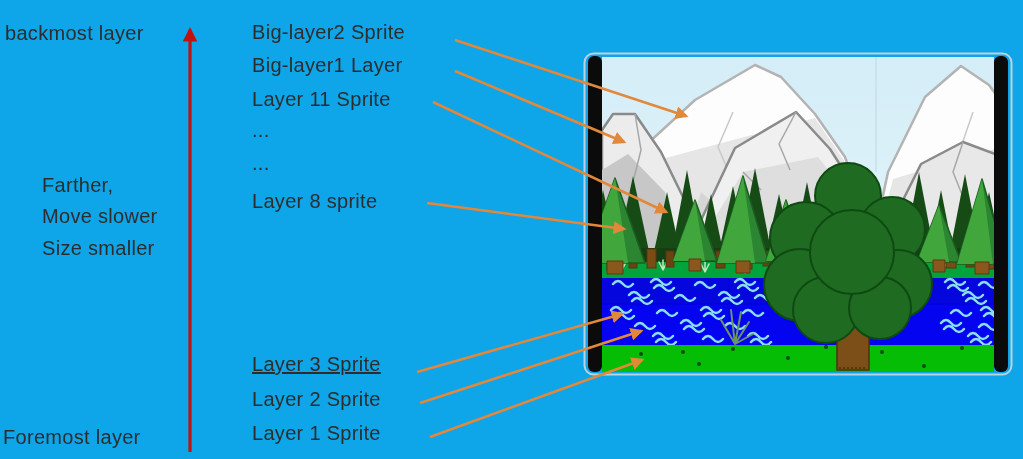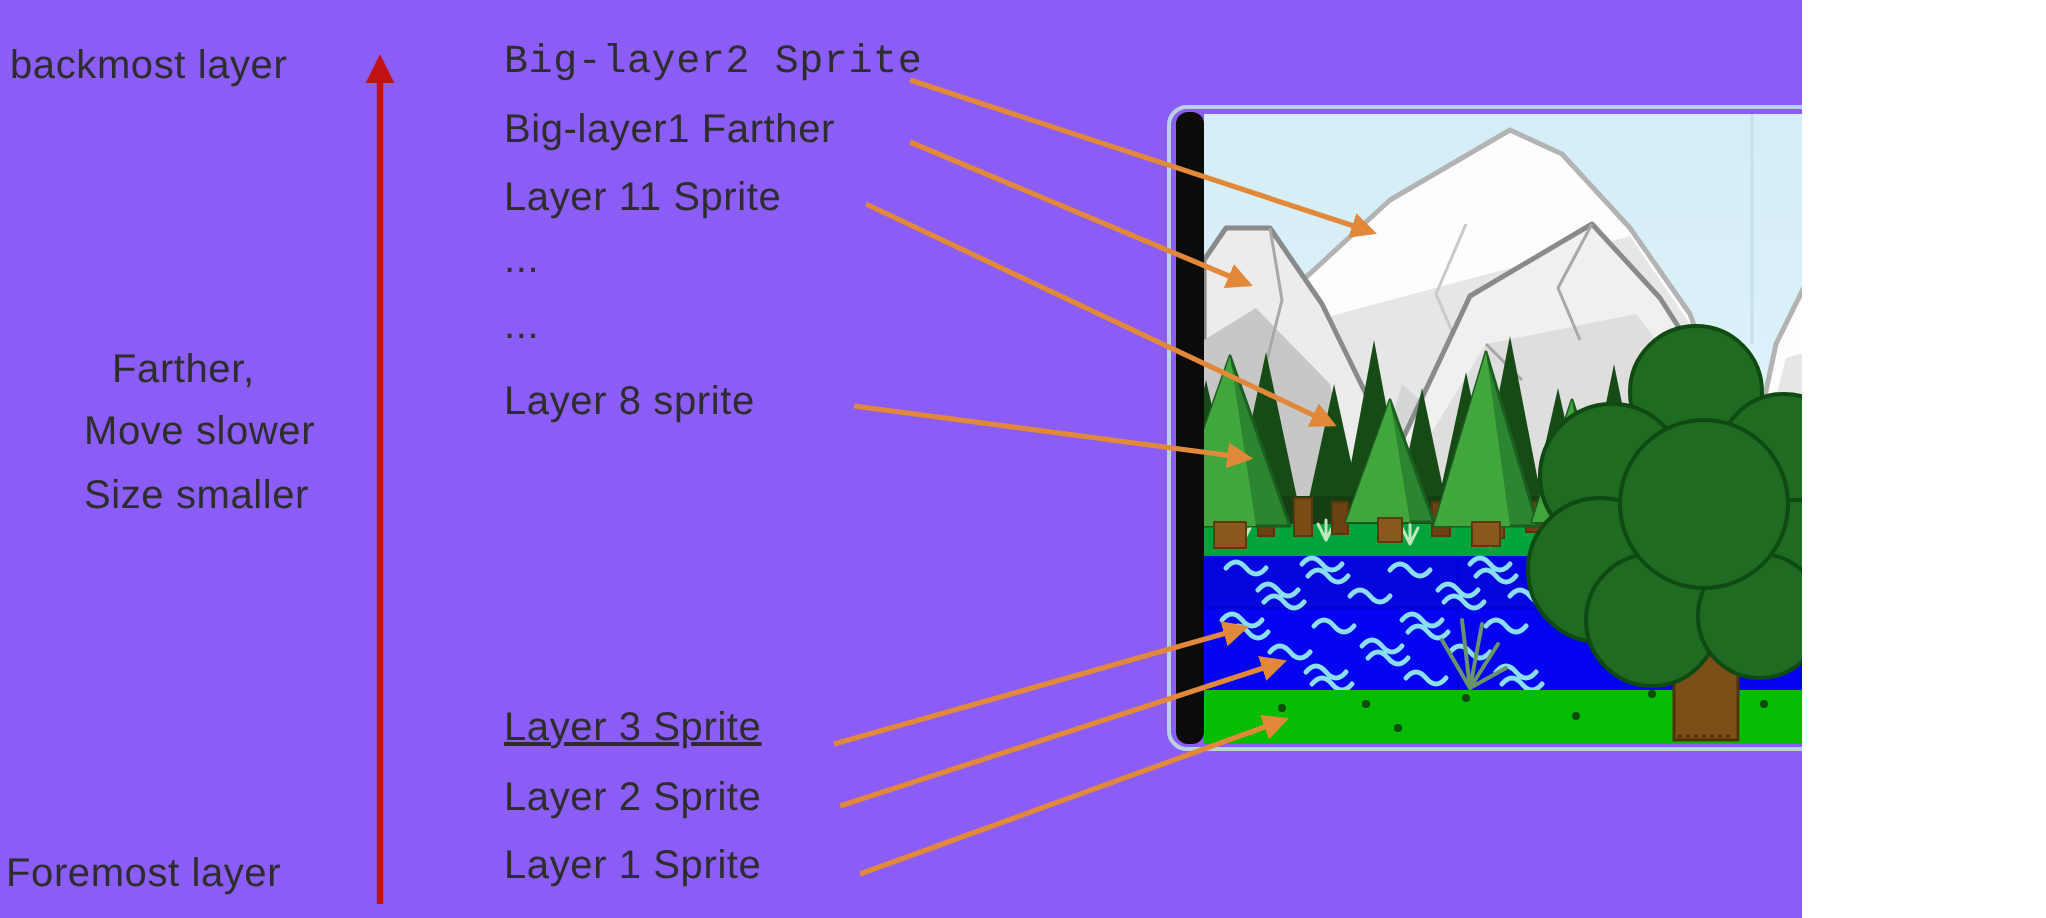--- a/index.html
+++ b/index.html
@@ -1,38 +1,38 @@
 <!DOCTYPE html>
 <html><head>
 <meta charset="utf-8">
 <style>
   html,body{margin:0;padding:0;background:#ffffff;}
   .canvas{
-    position:relative;width:901px;height:459px;background:#8b5cf6;overflow:hidden;
+    position:relative;width:1023px;height:459px;background:#0ea5e9;overflow:hidden;
     font-family:"Liberation Sans", sans-serif;color:#2d2d2d;
   }
   .lbl{position:absolute;font-size:20px;letter-spacing:.3px;white-space:nowrap;line-height:22px;}
   .axis-note{line-height:31px;}
   svg{position:absolute;}
   #scene{left:583px;top:52px;}
   #arrows{left:0;top:0;pointer-events:none;}
 </style>
 </head>
 <body>
 
 <div class="canvas">
 
   <div class="lbl" style="left:5px;top:22px;">backmost layer</div>
-  <div class="lbl axis-note" style="left:42px;top:170px;margin-left:14px;">Farther,</div>
+  <div class="lbl axis-note" style="left:42px;top:170px;">Farther,</div>
   <div class="lbl axis-note" style="left:42px;top:201px;">Move slower</div>
   <div class="lbl" style="left:3px;top:426px;">Foremost layer</div>
   <div class="lbl axis-note" style="left:42px;top:233px;">Size smaller</div>
 
-  <div class="lbl" style="left:252px;top:21px;font-family:Liberation Mono, monospace;">Big-layer2 Sprite</div>
-  <div class="lbl" style="left:252px;top:54px;">Big-layer1 Farther</div>
+  <div class="lbl" style="left:252px;top:21px;">Big-layer2 Sprite</div>
+  <div class="lbl" style="left:252px;top:54px;">Big-layer1 Layer</div>
   <div class="lbl" style="left:252px;top:88px;">Layer 11 Sprite</div>
   <div class="lbl" style="left:252px;top:119px;">...</div>
   <div class="lbl" style="left:252px;top:152px;">...</div>
   <div class="lbl" style="left:252px;top:190px;">Layer 8 sprite</div>
   <div class="lbl" style="left:252px;top:353px;text-decoration:underline;">Layer 3 Sprite</div>
   <div class="lbl" style="left:252px;top:388px;text-align:center;">Layer 2 Sprite</div>
   <div class="lbl" style="left:252px;top:422px;text-align:right;">Layer 1 Sprite</div>
 
   <svg id="scene" width="430" height="324" viewBox="0 0 430 324">
     <defs>

